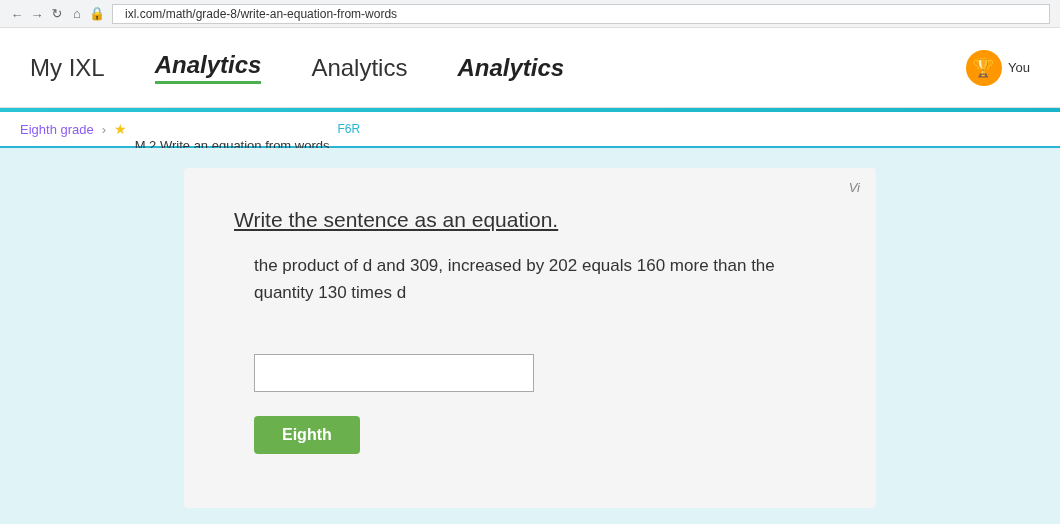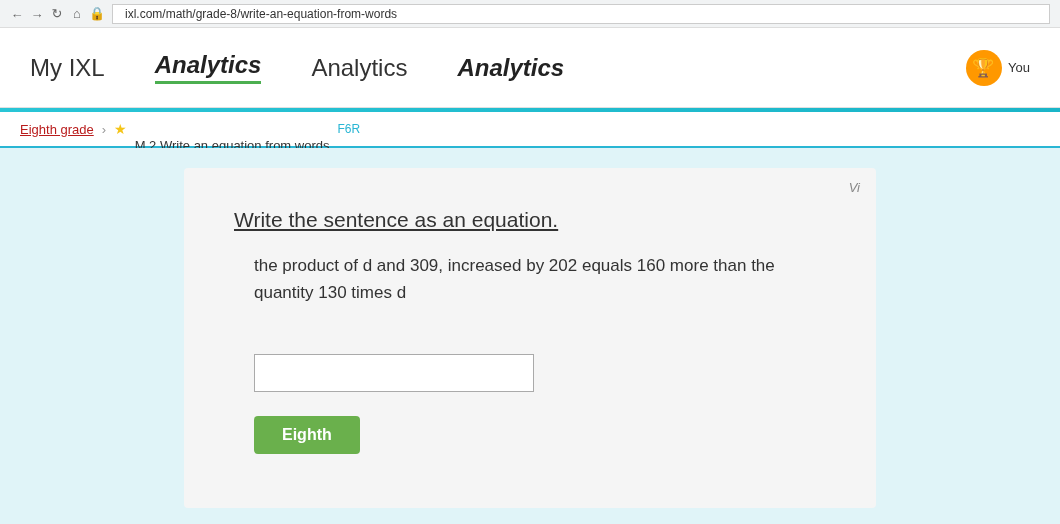--- a/index.html
+++ b/index.html
@@ -152,23 +152,22 @@
       height: 36px;
       display: flex;
       align-items: center;
       padding: 0 20px;
       border-bottom: 2px solid #29b6d4;
       gap: 8px;
       font-size: 13px;
     }
 
     .breadcrumb-grade {
-      color: #b91c1c;
+      color: #8b5cf6;
       cursor: pointer;
-      text-decoration: underline;
     }
 
     .breadcrumb-sep {
       color: #999;
     }
 
     .breadcrumb-star {
       color: #f5c518;
       font-size: 14px;
     }

